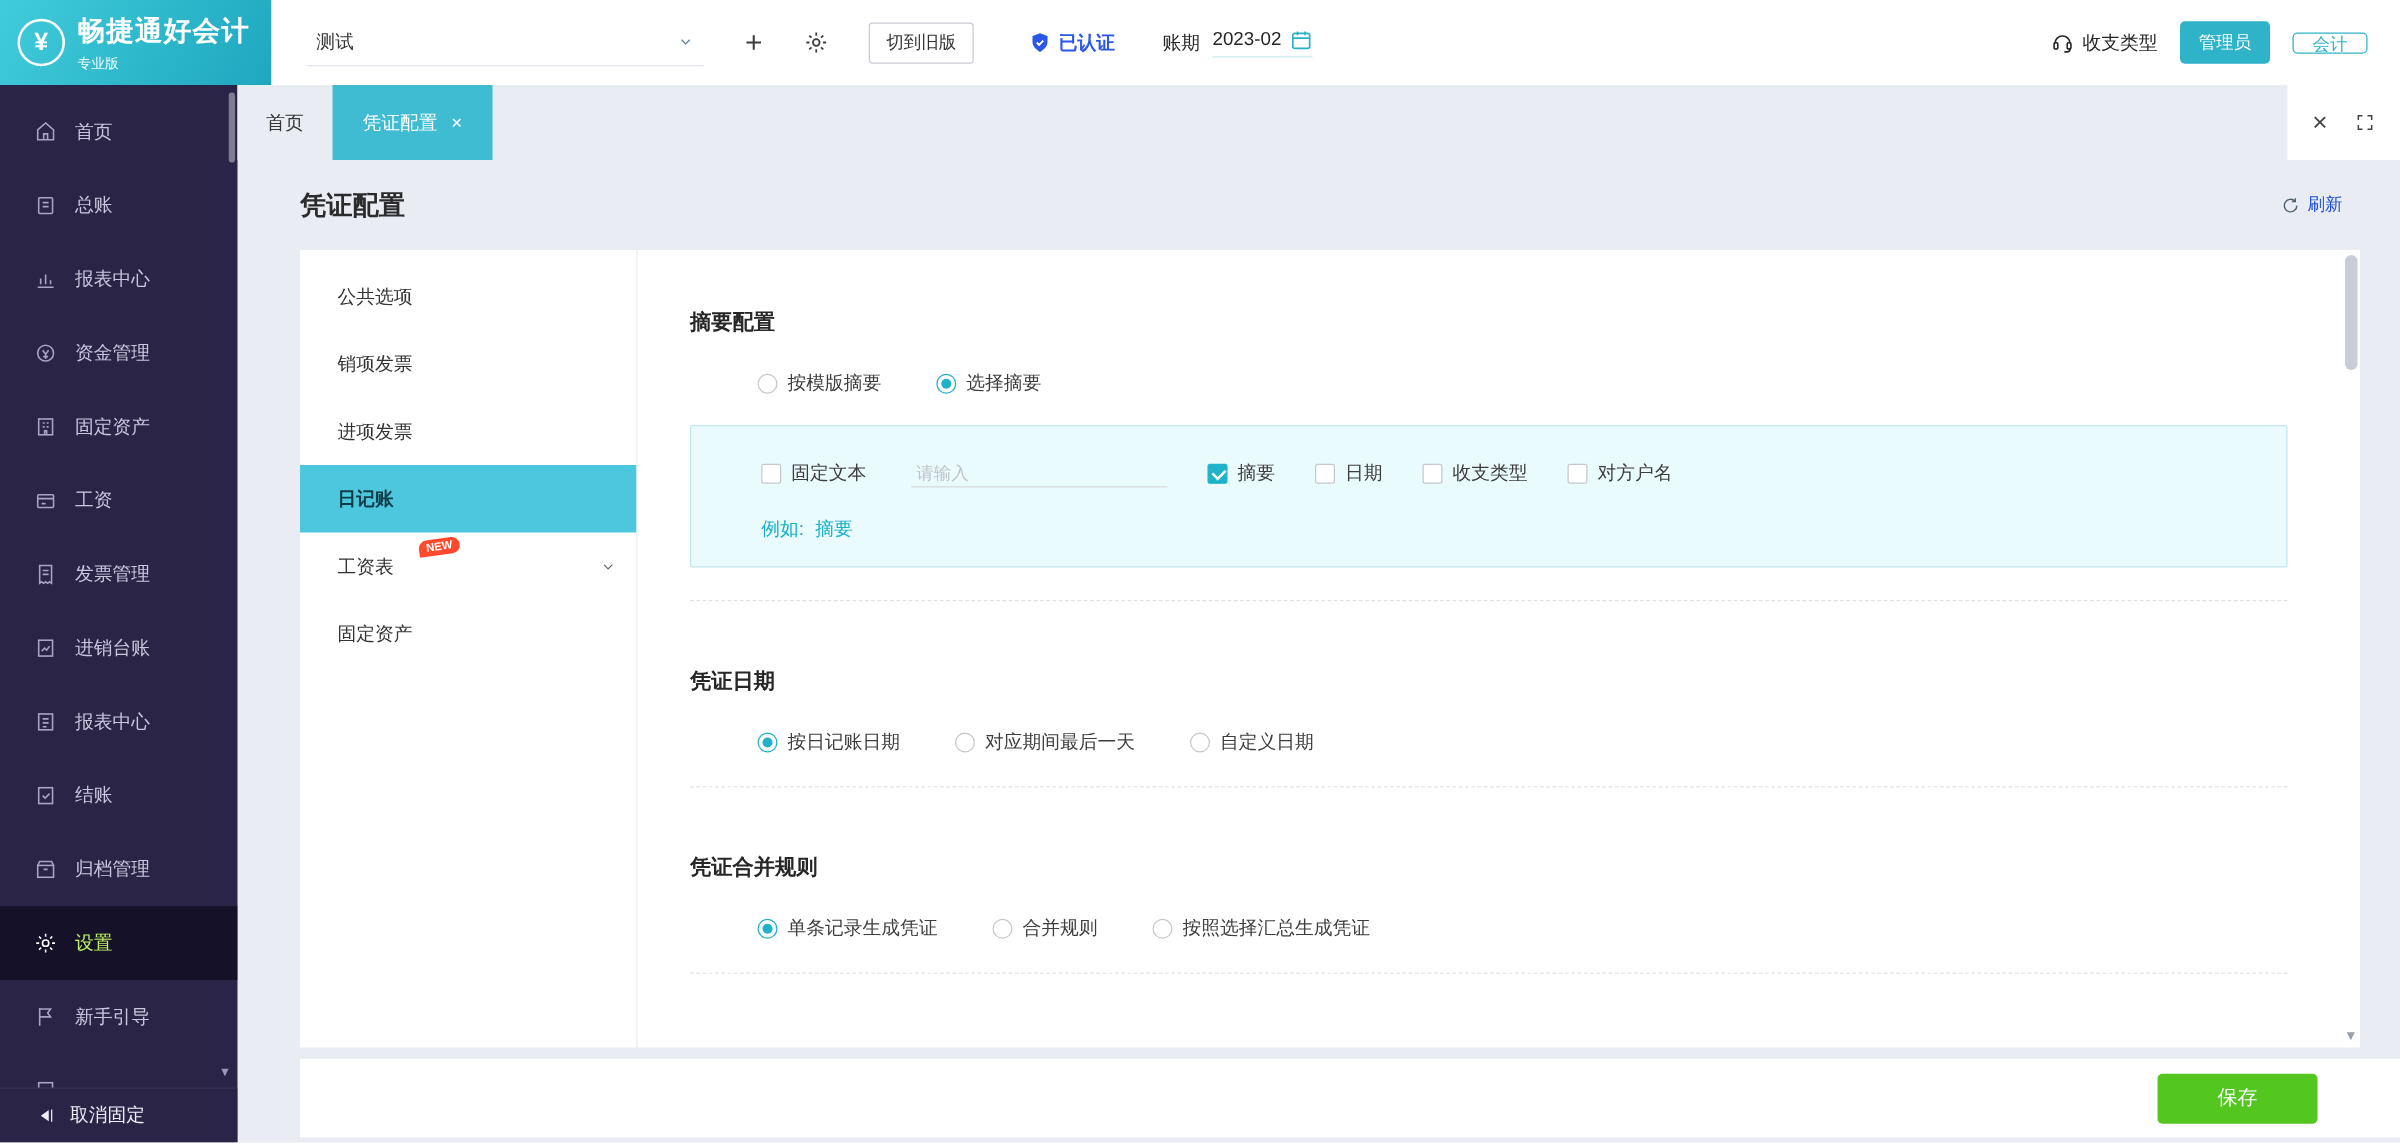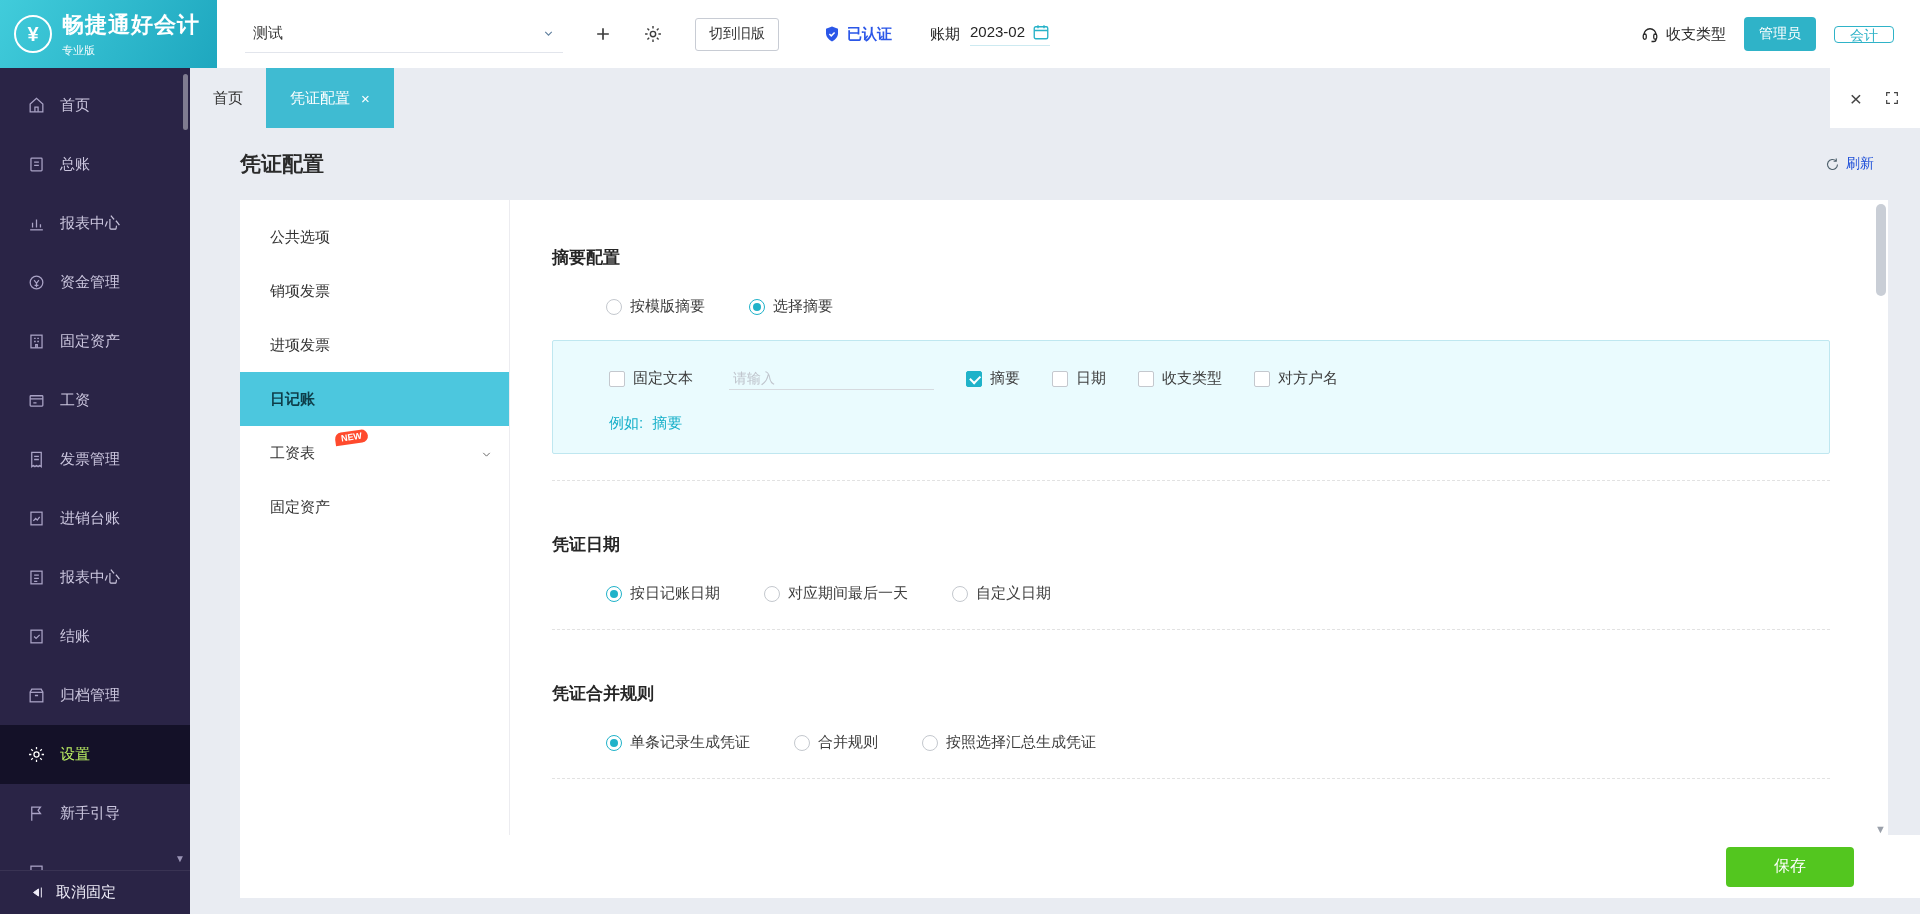--- a/index.html
+++ b/index.html
@@ -78,21 +78,21 @@
   .example-row { margin-top:24px; font-size:15px; color:#17b0c9; display:flex; gap:9px; }
   .example-link { cursor:pointer; }
 
   .dash { border-top:1px dashed #e2e2e2; margin-top:26px; }
   .sec2 { margin-top:52px; }
 
   .v-scroll { position:absolute; top:0; right:0; width:14px; height:638px; }
   .v-thumb { position:absolute; top:4px; right:2px; width:10px; height:92px; background:#c9ced6; border-radius:5px; cursor:pointer; }
   .v-arrow { position:absolute; bottom:3px; right:2px; color:#9aa0aa; font-size:11px; cursor:pointer; }
 
-  .footer { position:absolute; left:50px; right:0; bottom:16px; height:63px; background:#fff; display:flex; align-items:center; }
+  .footer { position:absolute; left:50px; right:0; bottom:4px; height:63px; background:#fff; display:flex; align-items:center; }
   .save { margin-left:auto; margin-right:66px; width:128px; height:40px; background:#53c61f; color:#fff; border:none; border-radius:4px; font-size:16px; cursor:pointer; }
 </style>
 </head>
 <body>
 
 <div class="app">
 
   <header class="topbar">
     <div class="logo">
       <div class="logo-coin">¥</div>

